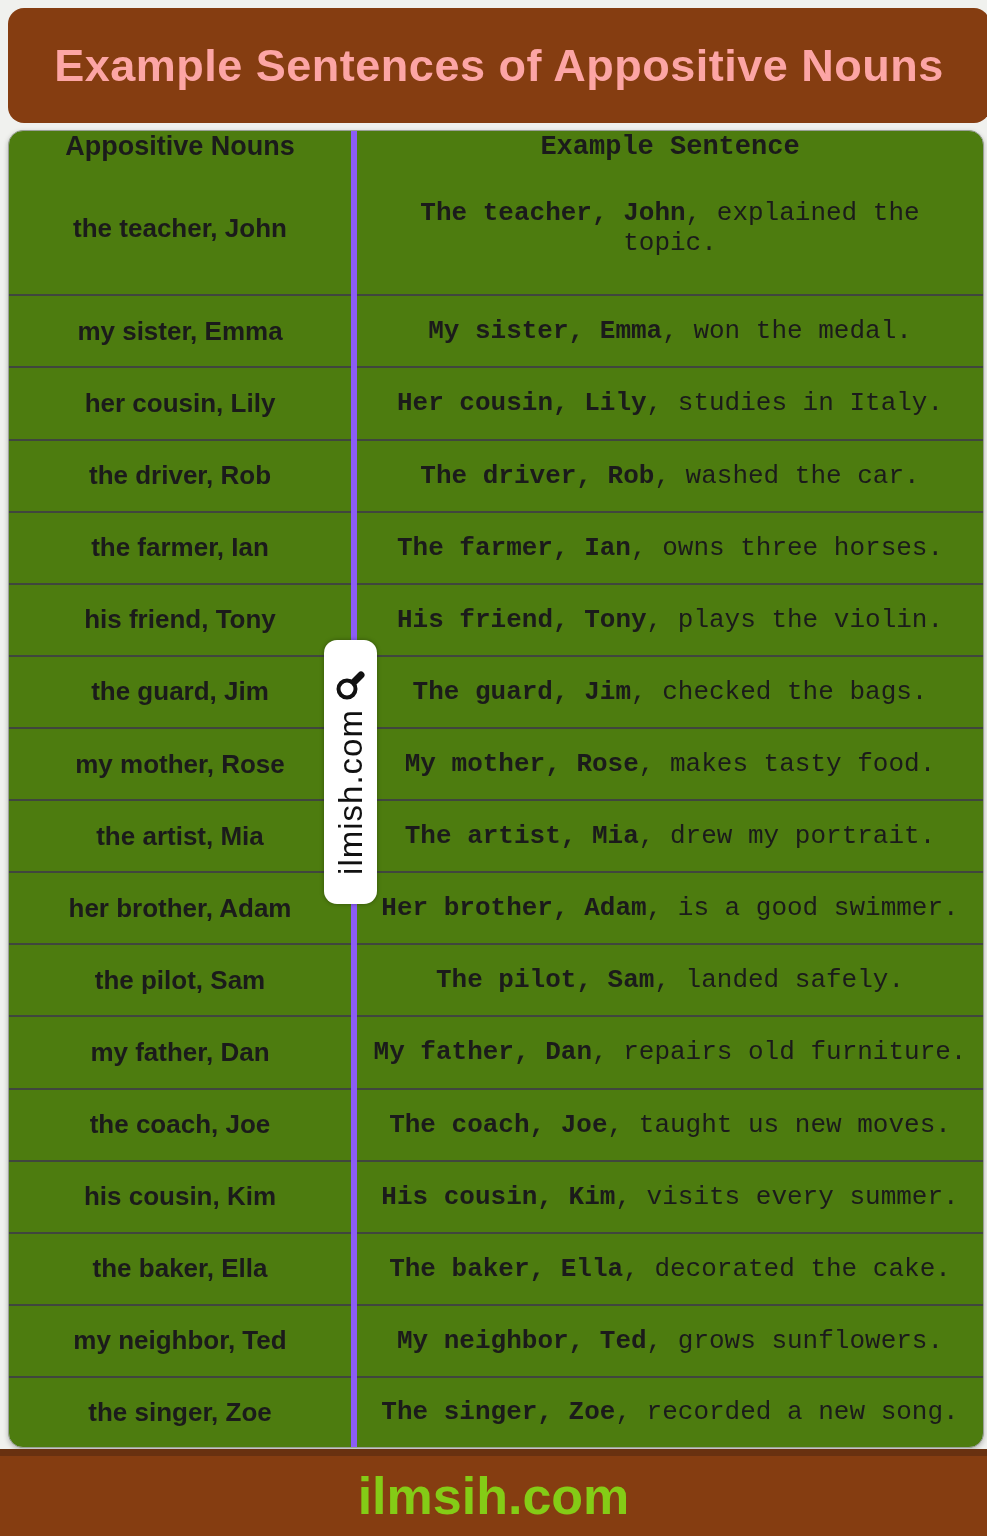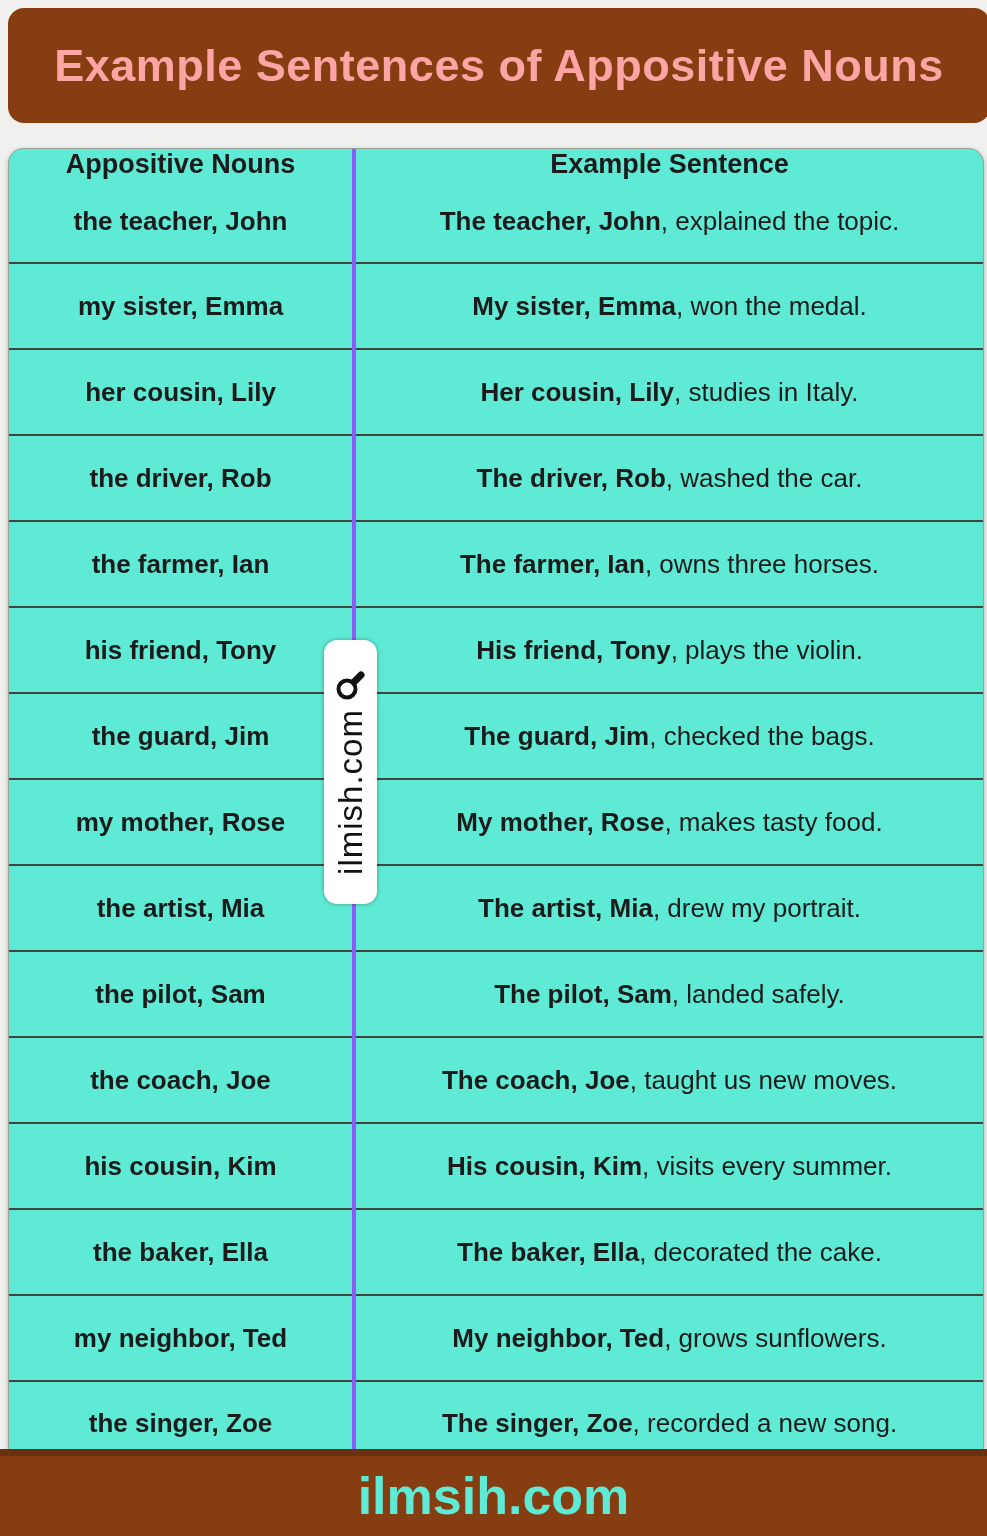--- a/index.html
+++ b/index.html
@@ -25,44 +25,44 @@
     margin: 0;
     color: #fca5a5;
     font-size: 45px;
     font-weight: 700;
     letter-spacing: 0.5px;
   }
 
   
   .table-card {
     position: absolute;
-    left: 8px; top: 148px;
+    left: 8px; top: 130px;
     width: 974px; height: 1316px;
-    background: #5eead4;
+    background: #4d7c0f;
     border: 1px solid #9aa096;
     border-radius: 15px;
     overflow: hidden;
     box-shadow: 0 2px 5px rgba(0,0,0,0.25);
   }
   table.grid {
     width: 100%; height: 100%;
     border-collapse: collapse;
     table-layout: fixed;
   }
   table.grid th, table.grid td {
     padding: 0 10px;
     text-align: center;
     vertical-align: middle;
     color: #1b1b1b;
   }
   table.grid col.c-noun { width: 345px; }
   table.grid tr + tr th,
   table.grid tr + tr td { border-top: 2px solid #40463e; }
   table.grid th:last-child,
-  table.grid td:last-child { border-left: 4px solid #8b5cf6; }
+  table.grid td:last-child { border-left: 6px solid #8b5cf6; font-family: Liberation Mono, monospace; }
   th.head { font-size: 27px; font-weight: 700; }
   td.noun { font-size: 26px; font-weight: 700; }
   td.sentence { font-size: 26px; font-weight: 400; }
   td.sentence .b { font-weight: 700; }
 
   
   .watermark {
     position: absolute;
     left: 324px; top: 640px;
     width: 53px; height: 264px;
@@ -92,21 +92,21 @@
   .footer-bar {
     position: absolute;
     left: 0; top: 1449px;
     width: 987px; height: 87px;
     background: #853d11;
     border-top: 7px solid #693110;
     box-sizing: border-box;
     display: flex; align-items: center; justify-content: center;
   }
   .footer-bar span {
-    color: #5eead4;
+    color: #84cc16;
     font-size: 52px;
     font-weight: 700;
   }
 </style>
 </head>
 <body>
 
 <div class="page">
 
   <header class="title-banner">
@@ -202,30 +202,46 @@
 
   <tr>
     <td class="noun">
       <span>the artist, Mia</span>
     </td>
     <td class="sentence">
       <span class="b">The artist, Mia</span><span>, drew my portrait.</span>
     </td>
   </tr>
 
+  <tr>
+    <td class="noun">
+      <span>her brother, Adam</span>
+    </td>
+    <td class="sentence">
+      <span class="b">Her brother, Adam</span><span>, is a good swimmer.</span>
+    </td>
+  </tr>
 
   <tr>
     <td class="noun">
       <span>the pilot, Sam</span>
     </td>
     <td class="sentence">
       <span class="b">The pilot, Sam</span><span>, landed safely.</span>
     </td>
   </tr>
 
+  <tr>
+    <td class="noun">
+      <span>my father, Dan</span>
+    </td>
+    <td class="sentence">
+      <span class="b">My father, Dan</span><span>, repairs old furniture.</span>
+    </td>
+  </tr>
 
   <tr>
     <td class="noun">
       <span>the coach, Joe</span>
     </td>
     <td class="sentence">
       <span class="b">The coach, Joe</span><span>, taught us new moves.</span>
     </td>
   </tr>
 

